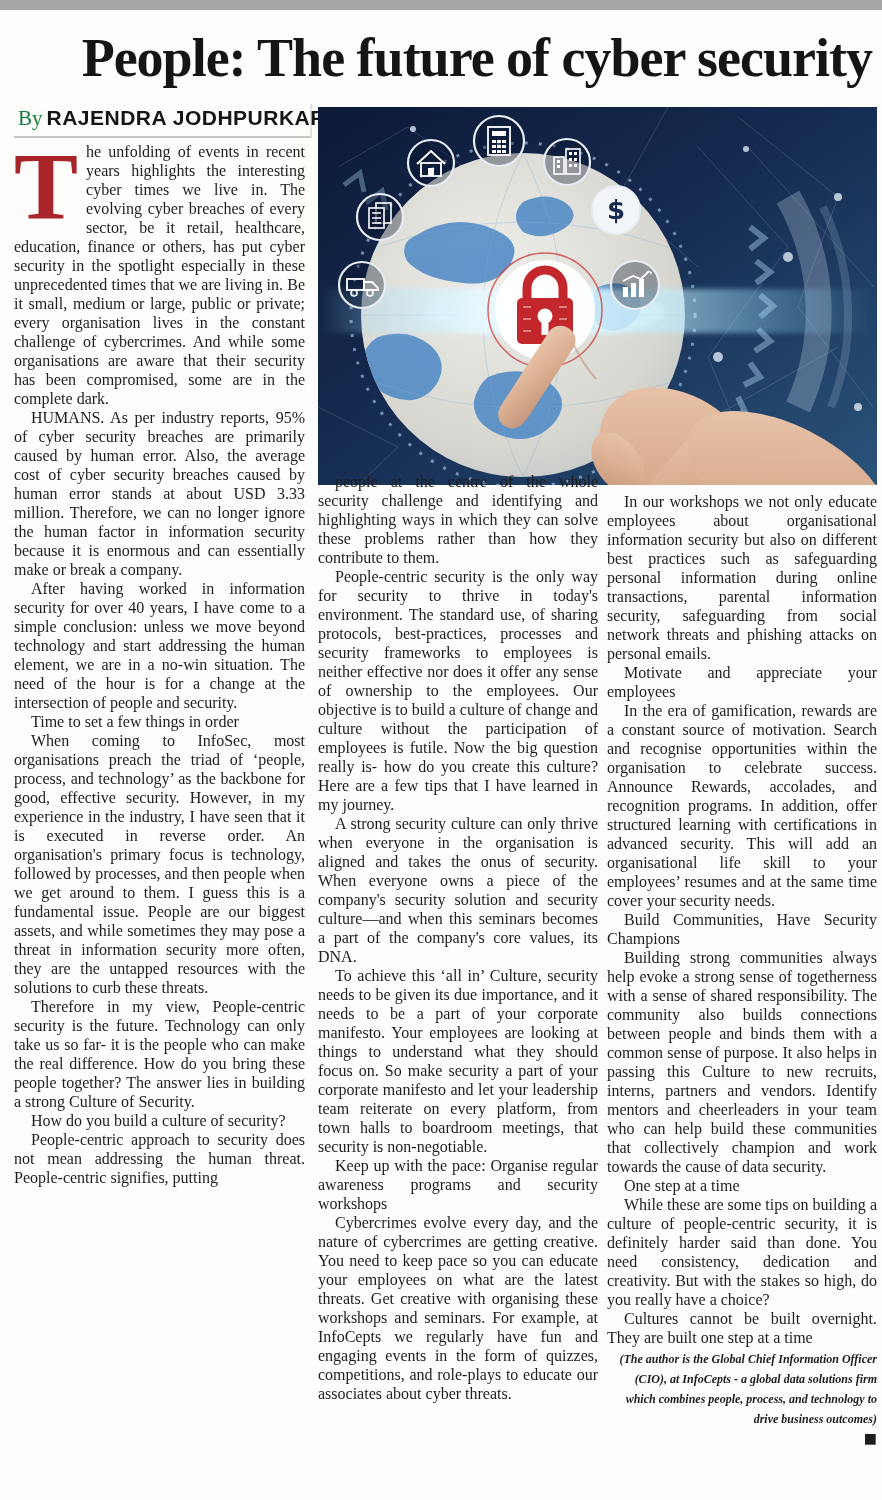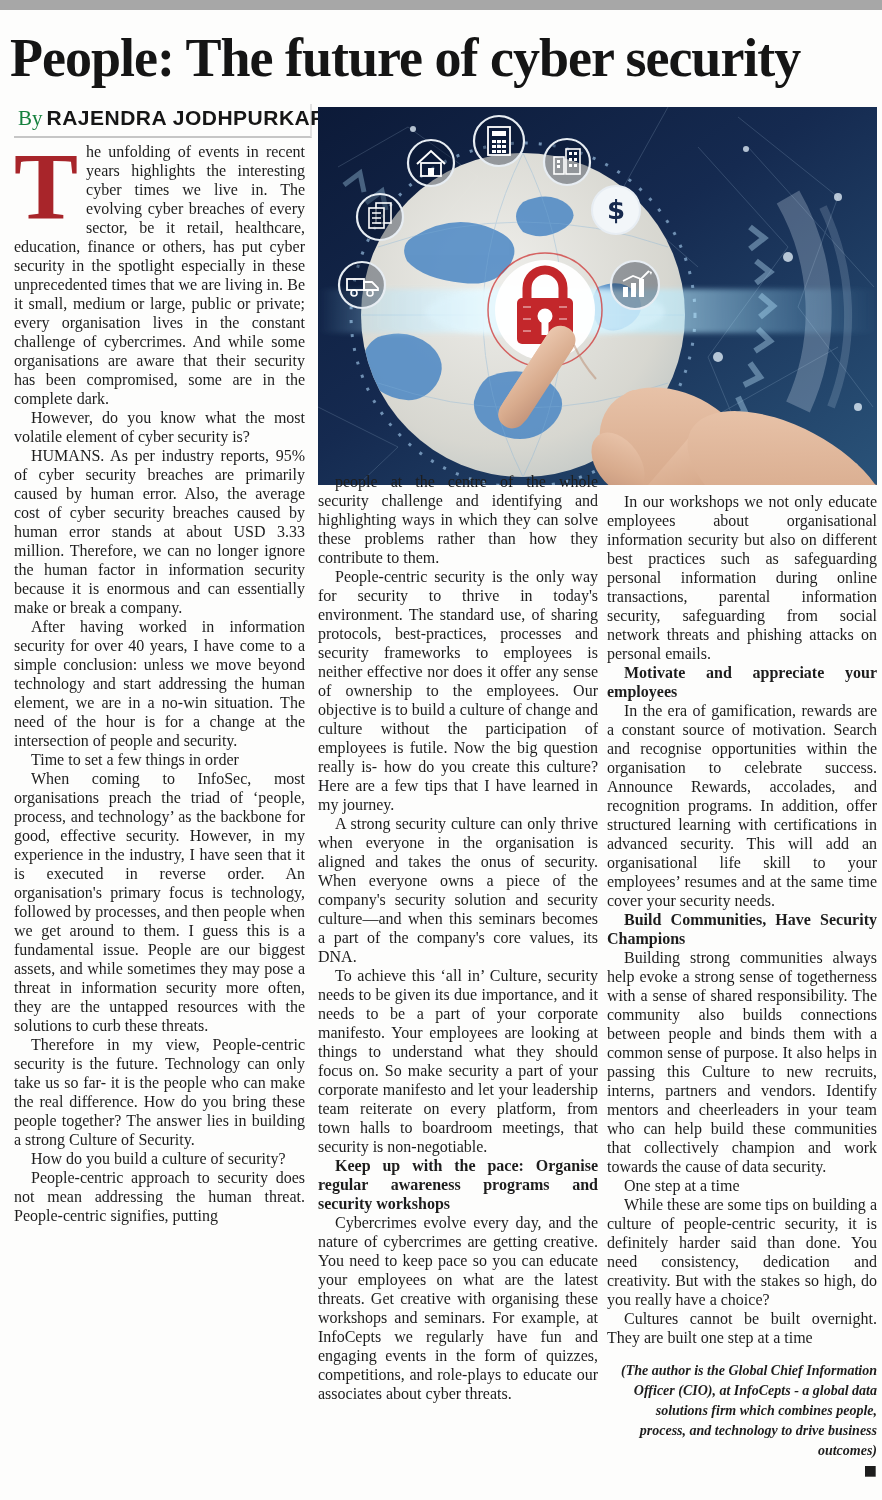--- a/index.html
+++ b/index.html
@@ -7,21 +7,21 @@
   .page {
     position:relative; width:882px; height:1500px; margin:0 auto;
     background:#fdfdfc; overflow:hidden;
     font-family:"Liberation Serif", serif; color:#1d1d1d;
   }
   .topbar { position:absolute; left:0; top:0; width:882px; height:10px; background:#a7a7a7; }
   .headline {
     position:absolute; left:10px; top:22px; width:862px;
     font-family:"Liberation Serif", serif; font-weight:bold;
     font-size:54px; line-height:72px; letter-spacing:-1px;
-    text-align:left; color:#151515;
+    text-align:right; color:#151515;
   }
   .byline {
     position:absolute; left:14px; top:104px; width:298px; height:34px;
     border-bottom:2px solid #c6c6c6; border-right:2px solid #e2e2e2;
     padding:2px 0 6px 4px; white-space:nowrap;
   }
   .by-prefix { font-family:"Liberation Serif", serif; font-size:21px; color:#15803d; }
   .by-name { font-family:"Liberation Sans", sans-serif; font-weight:bold; font-size:21px; letter-spacing:0.5px; color:#161616; }
   .photo {
     position:absolute; left:318px; top:107px; width:559px; height:378px;
@@ -29,24 +29,24 @@
   }
   .col {
     position:absolute; text-align:justify;
     font-size:16px; line-height:19px; color:#1d1d1d;
   }
   .col-1 { left:14px;  top:142px; width:291px; height:1352px; }
   .col-2 { left:318px; top:472px; width:280px; height:1000px; }
   .col-3 { left:607px; top:492px; width:270px; height:1000px; }
   .col p { margin:0; text-indent:17px; }
   .col p.lead { text-indent:0; }
-  .col p.subhead { font-weight:bold; }
+  .col p.subhead { font-weight:normal; }
   .col p.credit {
     font-weight:bold; font-style:italic; text-align:right;
-    text-indent:0; font-size:14px; line-height:20px; margin-top:14px;
+    text-indent:0; font-size:12px; line-height:20px; margin-top:2px;
   }
   .col p.endmark { text-align:right; text-indent:0; font-size:14px; line-height:18px; font-family:"DejaVu Sans", sans-serif; }
   .dropcap {
     float:left; font-family:"Liberation Serif", serif; font-weight:bold;
     font-size:96px; line-height:78px; padding:6px 8px 0 0;
     color:#a8252a;
   }
 </style>
 </head>
 <body>
@@ -238,21 +238,20 @@
         <ellipse cx="300" cy="356" rx="34" ry="22" transform="rotate(55 300 356)"></ellipse>
         <path d="M380,320 L559,378 L559,378 L330,378 Z"></path>
         <ellipse cx="470" cy="375" rx="110" ry="55" transform="rotate(28 470 375)"></ellipse>
       </g>
       <path d="M256,238 q8,18 22,34" stroke="#b98a6e" stroke-width="2" fill="none" opacity="0.5"></path>
     </svg>
   </div>
 
   <div class="col col-1">
     <p class="lead"><span class="dropcap">T</span><span>he unfolding of events in recent years highlights the interesting cyber times we live in. The evolving cyber breaches of every sector, be it retail, healthcare, education, finance or others, has put cyber security in the spotlight especially in these unprecedented times that we are living in. Be it small, medium or large, public or private; every organisation lives in the constant challenge of cybercrimes. And while some organisations are aware that their security has been compromised, some are in the complete dark.</span></p>
-    <p>However, do you know what the most volatile element of cyber security is?</p>
     <p>HUMANS. As per industry reports, 95% of cyber security breaches are primarily caused by human error. Also, the average cost of cyber security breaches caused by human error stands at about USD 3.33 million. Therefore, we can no longer ignore the human factor in information security because it is enormous and can essentially make or break a company.</p>
     <p>After having worked in information security for over 40 years, I have come to a simple conclusion: unless we move beyond technology and start addressing the human element, we are in a no-win situation. The need of the hour is for a change at the intersection of people and security.</p>
     <p>Time to set a few things in order</p>
     <p>When coming to InfoSec, most organisations preach the triad of ‘people, process, and technology’ as the backbone for good, effective security. However, in my experience in the industry, I have seen that it is executed in reverse order. An organisation's primary focus is technology, followed by processes, and then people when we get around to them. I guess this is a fundamental issue. People are our biggest assets, and while sometimes they may pose a threat in information security more often, they are the untapped resources with the solutions to curb these threats.</p>
     <p>Therefore in my view, People-centric security is the future. Technology can only take us so far- it is the people who can make the real difference. How do you bring these people together? The answer lies in building a strong Culture of Security.</p>
     <p>How do you build a culture of security?</p>
     <p>People-centric approach to security does not mean addressing the human threat. People-centric signifies, putting</p>
   </div>
 
   <div class="col col-2">

